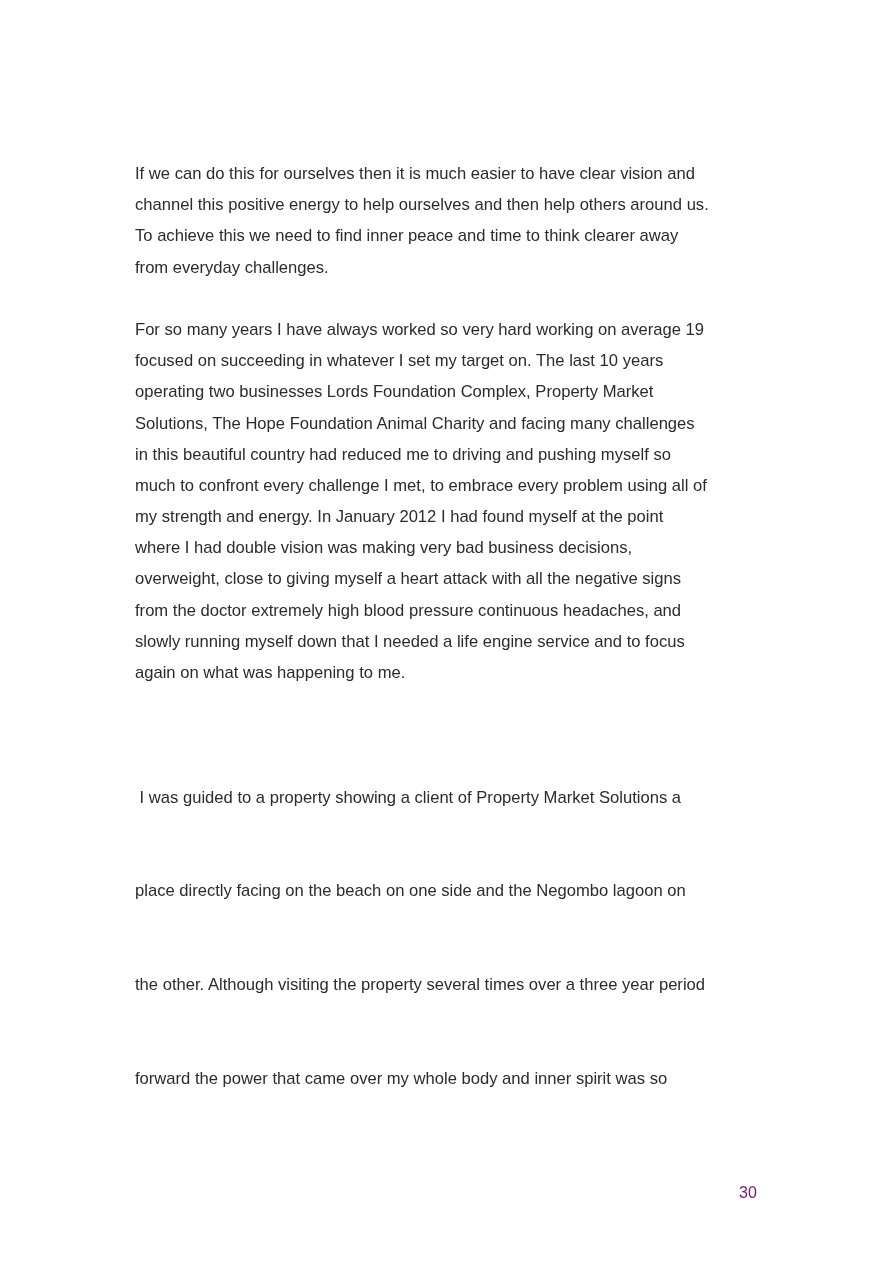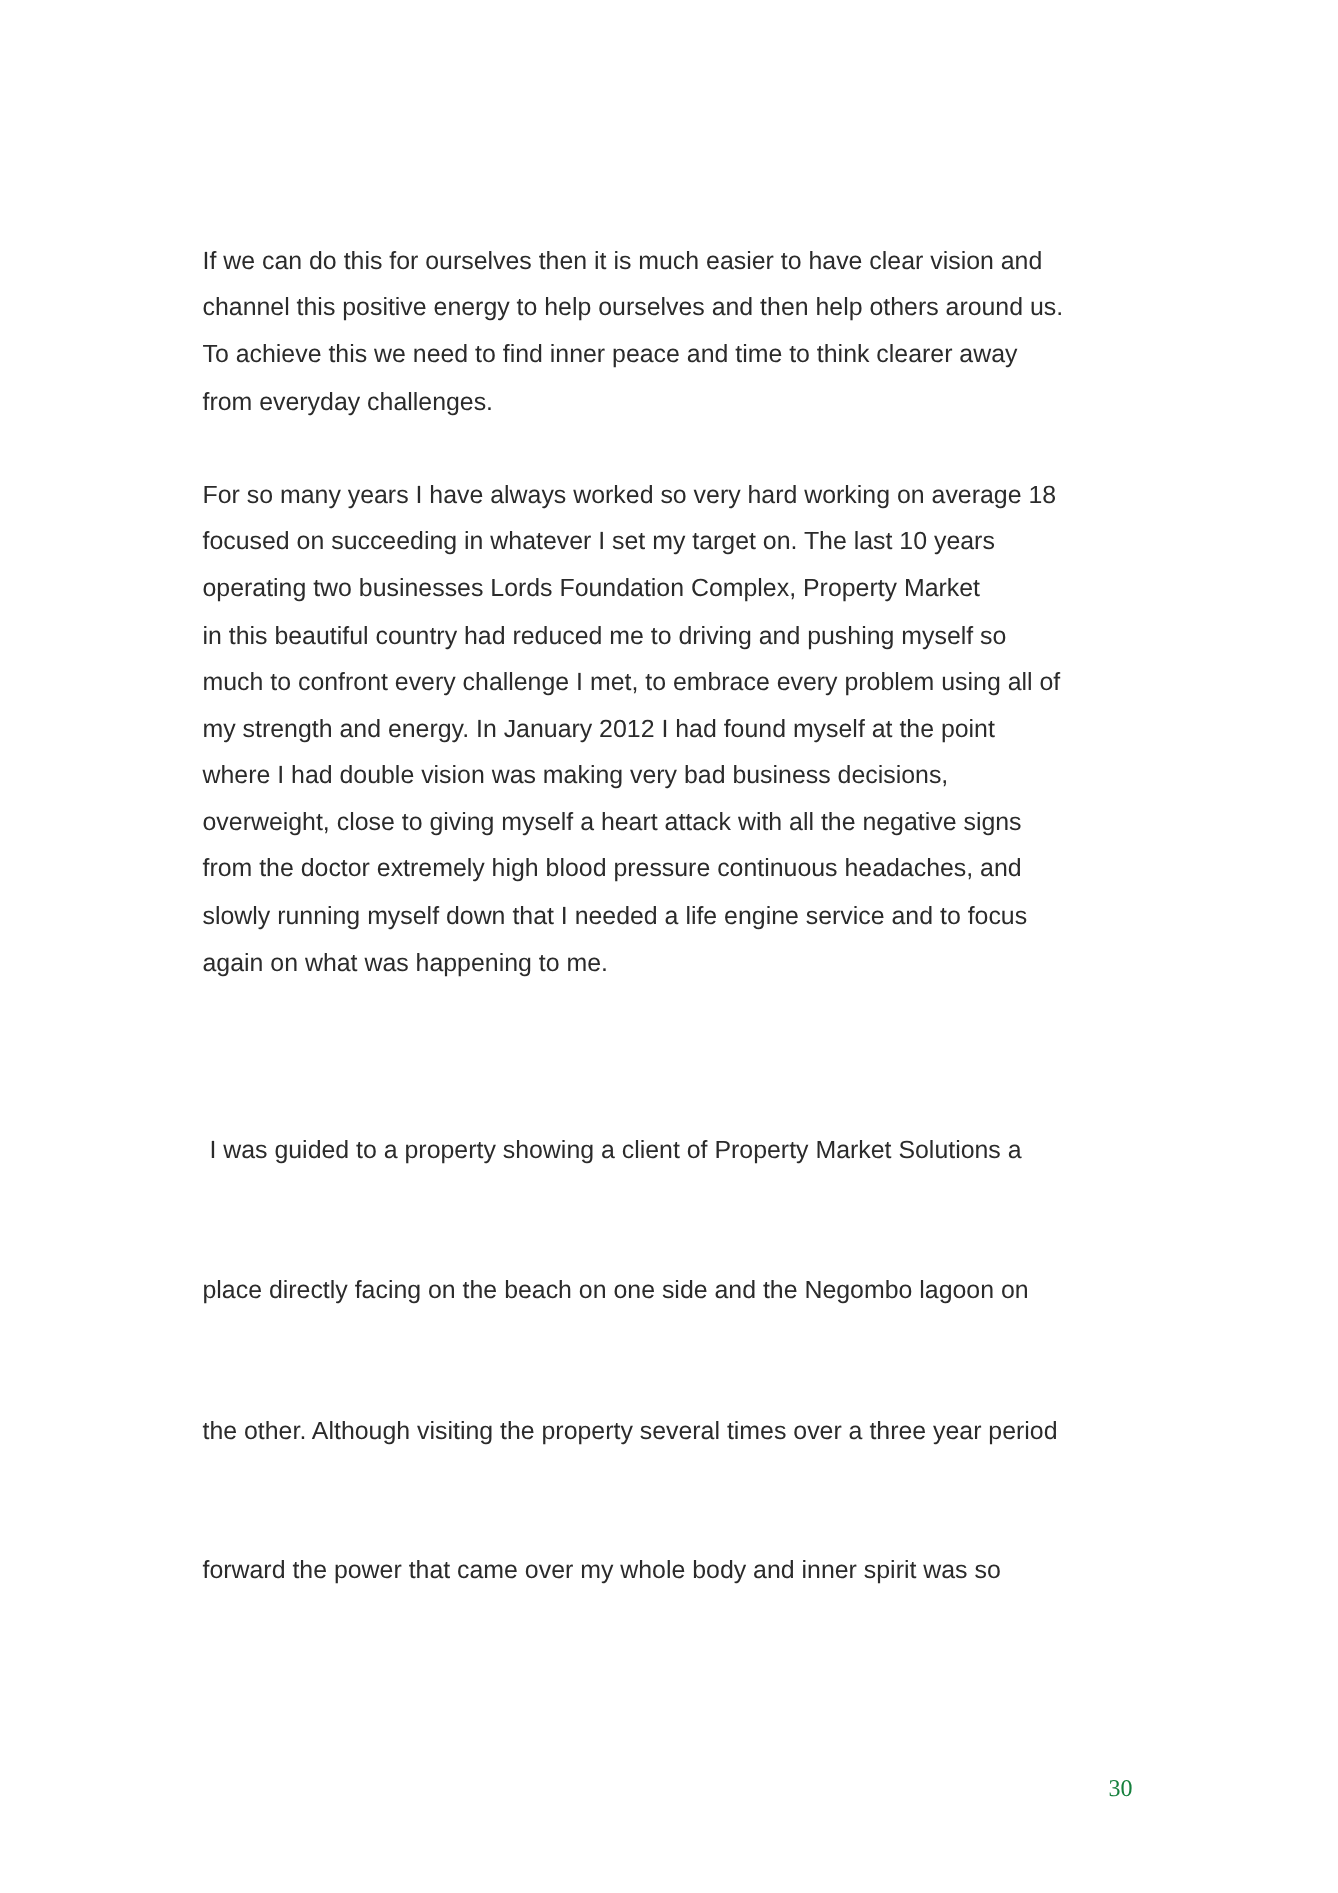--- a/index.html
+++ b/index.html
@@ -35,42 +35,43 @@
       white-space: nowrap;
     }
     .line {
       display: block;
       height: 31.2px;
     }
     .page-number {
       position: absolute;
       left: 739px;
       top: 1168px;
-      font-family: Liberation Serif, serif;
+      font-family: Liberation Sans, sans-serif;
       font-size: 16px;
-      color: #15803d;
+      color: #701a75;
     }
   </style>
 </head>
 <body>
 
 <div class="page">
   <div class="body-text">
 
     <p class="para">
       <span class="line">If we can do this for ourselves then it is much easier to have clear vision and</span>
       <span class="line">channel this positive energy to help ourselves and then help others around us.</span>
       <span class="line">To achieve this we need to find inner peace and time to think clearer away</span>
       <span class="line">from everyday challenges.</span>
     </p>
 
     <p class="para">
-      <span class="line">For so many years I have always worked so very hard working on average 18</span>
+      <span class="line">For so many years I have always worked so very hard working on average 19</span>
       <span class="line">focused on succeeding in whatever I set my target on. The last 10 years</span>
       <span class="line">operating two businesses Lords Foundation Complex, Property Market</span>
+      <span class="line">Solutions, The Hope Foundation Animal Charity and facing many challenges</span>
       <span class="line">in this beautiful country had reduced me to driving and pushing myself so</span>
       <span class="line">much to confront every challenge I met, to embrace every problem using all of</span>
       <span class="line">my strength and energy. In January 2012 I had found myself at the point</span>
       <span class="line">where I had double vision was making very bad business decisions,</span>
       <span class="line">overweight, close to giving myself a heart attack with all the negative signs</span>
       <span class="line">from the doctor extremely high blood pressure continuous headaches, and</span>
       <span class="line">slowly running myself down that I needed a life engine service and to focus</span>
       <span class="line">again on what was happening to me.</span>
     </p>
 

